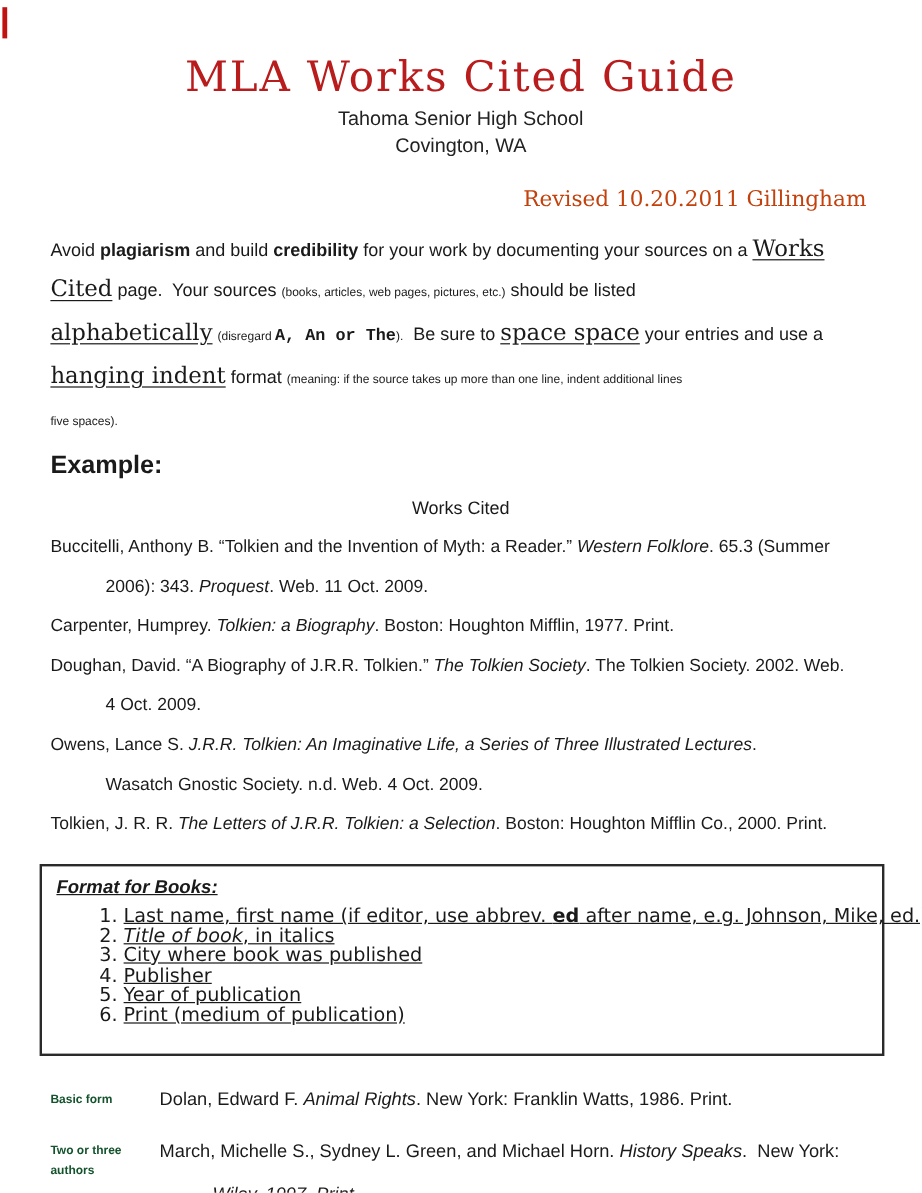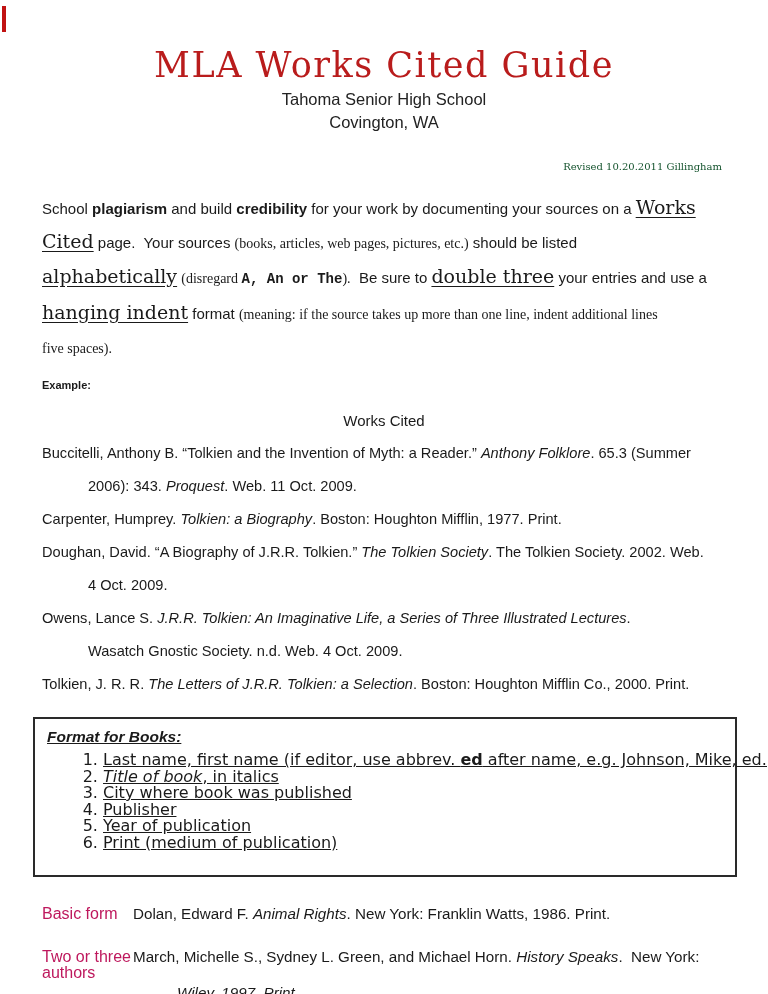--- a/index.html
+++ b/index.html
@@ -5,72 +5,72 @@
   html,body{margin:0;padding:0;}
   body{
     width:768px;height:994px;background:#ffffff;color:#1a1a1a;
     font-family:"Liberation Sans",sans-serif;position:relative;overflow:hidden;
   }
   .corner-mark{position:absolute;left:2px;top:6px;width:4px;height:26px;background:#c11212;}
   .title{margin:44px 0 2px 0;text-align:center;font-family:"DejaVu Serif",serif;
          font-size:35px;line-height:42px;letter-spacing:1.5px;color:#b91c1c;}
   .subtitle{text-align:center;font-size:16.5px;line-height:23px;color:#222;}
   .revision{text-align:right;margin:24px 46px 0 0;font-family:"DejaVu Serif",serif;
-            font-size:10px;line-height:17px;color:#14532d;}
+            font-size:18px;line-height:17px;color:#c2410c;}
   .intro{margin:16px 0 0 42px;font-size:15px;}
   .intro-line{line-height:33px;white-space:pre;}
   
   .run.b{font-weight:bold;}
   .run.i{font-style:italic;}
   .run.f{font-family:"DejaVu Serif",serif;font-size:19px;text-decoration:underline;text-underline-offset:3px;}
-  .run.r{font-family:Liberation Serif, serif;font-size:14px;}
+  .run.r{font-family:Liberation Sans, sans-serif;font-size:10px;}
   .run.rb{font-family:Liberation Mono, monospace;font-size:14px;font-weight:bold;margin-top:28px;}
-  .example-heading{margin:10px 0 16px 42px;font-weight:bold;font-size:11px;line-height:20px;}
+  .example-heading{margin:10px 0 16px 42px;font-weight:bold;font-size:21px;line-height:20px;}
   .wc-title{text-align:center;font-size:15px;line-height:20px;margin-top:4px;}
   .citations{margin:6px 0 0 42px;font-size:14.6px;}
   .cite-line{line-height:33px;white-space:pre;}
   .cite-line.ind1{padding-left:46px;}
   .format-box{margin:16px 31px 0 33px;border:2px solid #2a2a2a;padding:7px 12px 24px 12px;}
   .format-heading{display:inline-block;font-weight:bold;font-style:italic;
                   text-decoration:underline;font-size:15.5px;line-height:21px;}
   .format-list{margin:5px 0 0 0;padding-left:56px;font-family:"DejaVu Sans",sans-serif;font-size:16px;text-decoration:underline;}
   .format-list li{line-height:16.5px;white-space:pre;}
   .bottom{margin:26px 0 0 42px;}
   .bottom-row{display:flex;margin-bottom:21px;}
-  .row-label{flex:0 0 91px;width:91px;font-size:16px;line-height:16px;padding-top:3px;color:#be185d;}
+  .row-label{flex:0 0 91px;width:91px;font-size:10px;line-height:16px;padding-top:3px;color:#14532d;font-weight:bold;}
   .row-cites{flex:1;font-size:15.2px;}
   .row-cites .cite-line{line-height:22px;white-space:pre;}
   .row-cites .cite-line.ind2{padding-left:44px;margin-top:14px;font-style:italic;}
 </style>
 </head>
 <body>
 
 <div class="corner-mark"></div>
 
 <div class="title">MLA Works Cited Guide</div>
 <div class="subtitle">Tahoma Senior High School</div>
 <div class="subtitle">Covington, WA</div>
 
 <div class="revision">
   <div>Revised 10.20.2011 Gillingham</div>
 </div>
 
 <div class="intro">
-    <div class="intro-line"><span class="run ">School </span><span class="run b">plagiarism</span><span class="run "> and build </span><span class="run b">credibility</span><span class="run "> for your work by documenting your sources on a </span><span class="run f">Works</span></div>
+    <div class="intro-line"><span class="run ">Avoid </span><span class="run b">plagiarism</span><span class="run "> and build </span><span class="run b">credibility</span><span class="run "> for your work by documenting your sources on a </span><span class="run f">Works</span></div>
     <div class="intro-line"><span class="run f">Cited</span><span class="run "> page.  Your sources </span><span class="run r">(books, articles, web pages, pictures, etc.)</span><span class="run "> should be listed</span></div>
-    <div class="intro-line"><span class="run f">alphabetically</span><span class="run "> </span><span class="run r">(disregard </span><span class="run rb">A, An or The</span><span class="run r">).</span><span class="run ">  Be sure to </span><span class="run f">double three</span><span class="run "> your entries and use a</span></div>
+    <div class="intro-line"><span class="run f">alphabetically</span><span class="run "> </span><span class="run r">(disregard </span><span class="run rb">A, An or The</span><span class="run r">).</span><span class="run ">  Be sure to </span><span class="run f">space space</span><span class="run "> your entries and use a</span></div>
     <div class="intro-line"><span class="run f">hanging indent</span><span class="run "> format </span><span class="run r">(meaning: if the source takes up more than one line, indent additional lines</span></div>
     <div class="intro-line"><span class="run r">five spaces).</span></div>
   </div>
 
 <div class="example-heading">Example:</div>
 <div class="wc-title">Works Cited</div>
 
 <div class="citations">
-    <div class="cite-line"><span class="run ">Buccitelli, Anthony B. “Tolkien and the Invention of Myth: a Reader.” </span><span class="run i">Anthony Folklore</span><span class="run ">. 65.3 (Summer</span></div>
+    <div class="cite-line"><span class="run ">Buccitelli, Anthony B. “Tolkien and the Invention of Myth: a Reader.” </span><span class="run i">Western Folklore</span><span class="run ">. 65.3 (Summer</span></div>
     <div class="cite-line ind1"><span class="run ">2006): 343. </span><span class="run i">Proquest</span><span class="run ">. Web. 11 Oct. 2009.</span></div>
     <div class="cite-line"><span class="run ">Carpenter, Humprey. </span><span class="run i">Tolkien: a Biography</span><span class="run ">. Boston: Houghton Mifflin, 1977. Print.</span></div>
     <div class="cite-line"><span class="run ">Doughan, David. “A Biography of J.R.R. Tolkien.” </span><span class="run i">The Tolkien Society</span><span class="run ">. The Tolkien Society. 2002. Web.</span></div>
     <div class="cite-line ind1"><span class="run ">4 Oct. 2009.</span></div>
     <div class="cite-line"><span class="run ">Owens, Lance S. </span><span class="run i">J.R.R. Tolkien: An Imaginative Life, a Series of Three Illustrated Lectures</span><span class="run ">.</span></div>
     <div class="cite-line ind1"><span class="run ">Wasatch Gnostic Society. n.d. Web. 4 Oct. 2009.</span></div>
     <div class="cite-line"><span class="run ">Tolkien, J. R. R. </span><span class="run i">The Letters of J.R.R. Tolkien: a Selection</span><span class="run ">. Boston: Houghton Mifflin Co., 2000. Print.</span></div>
   </div>
 
 <div class="format-box">

